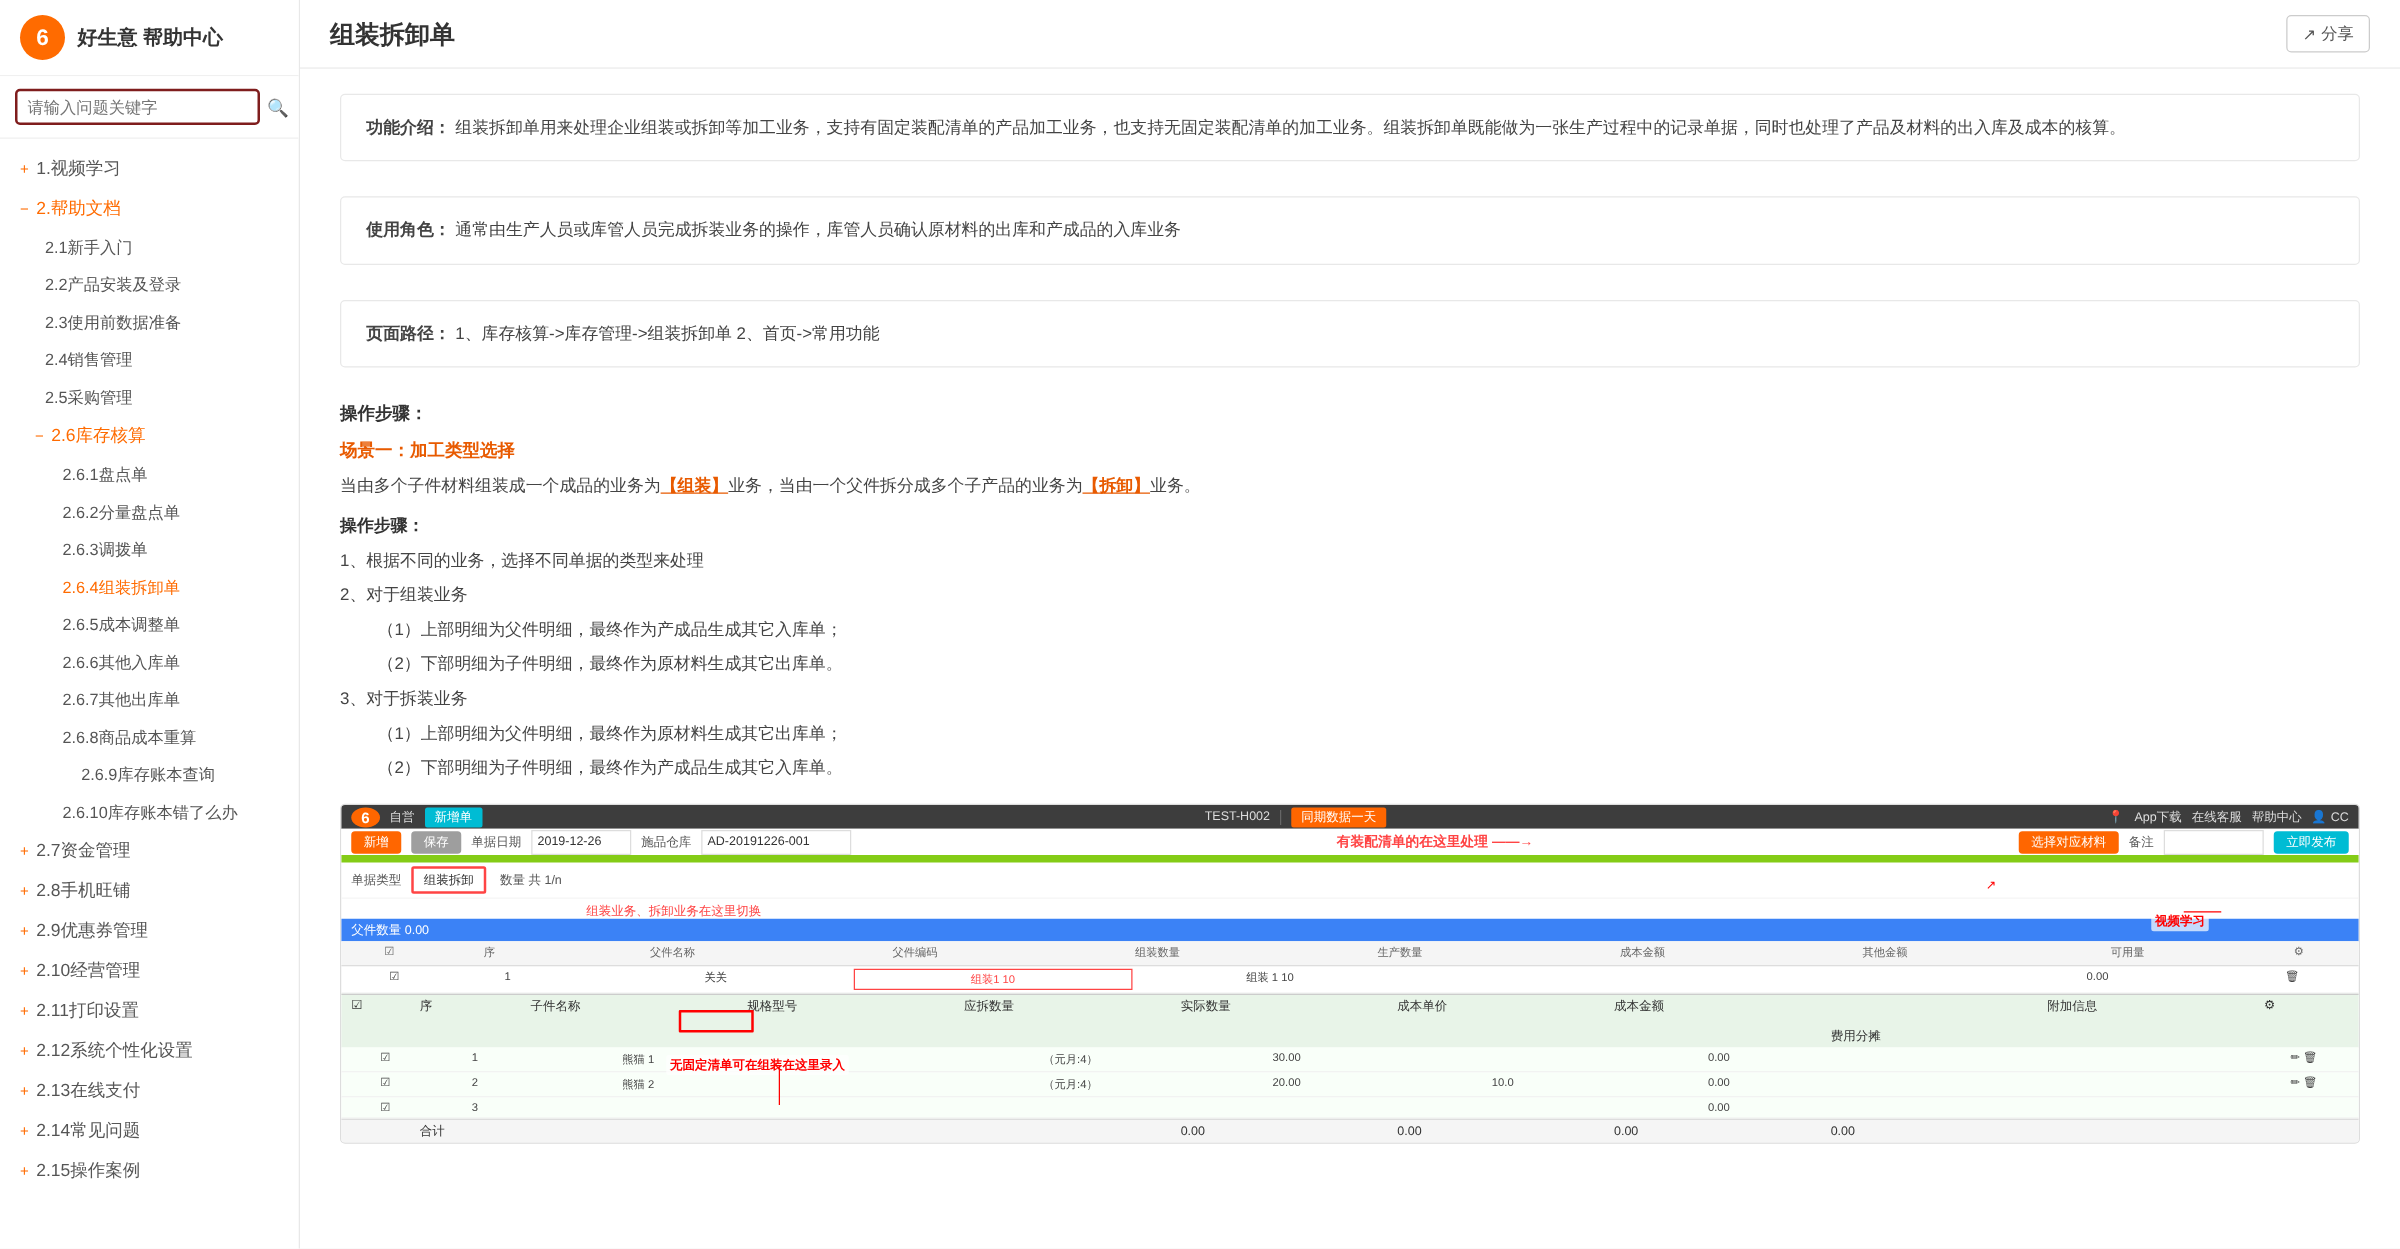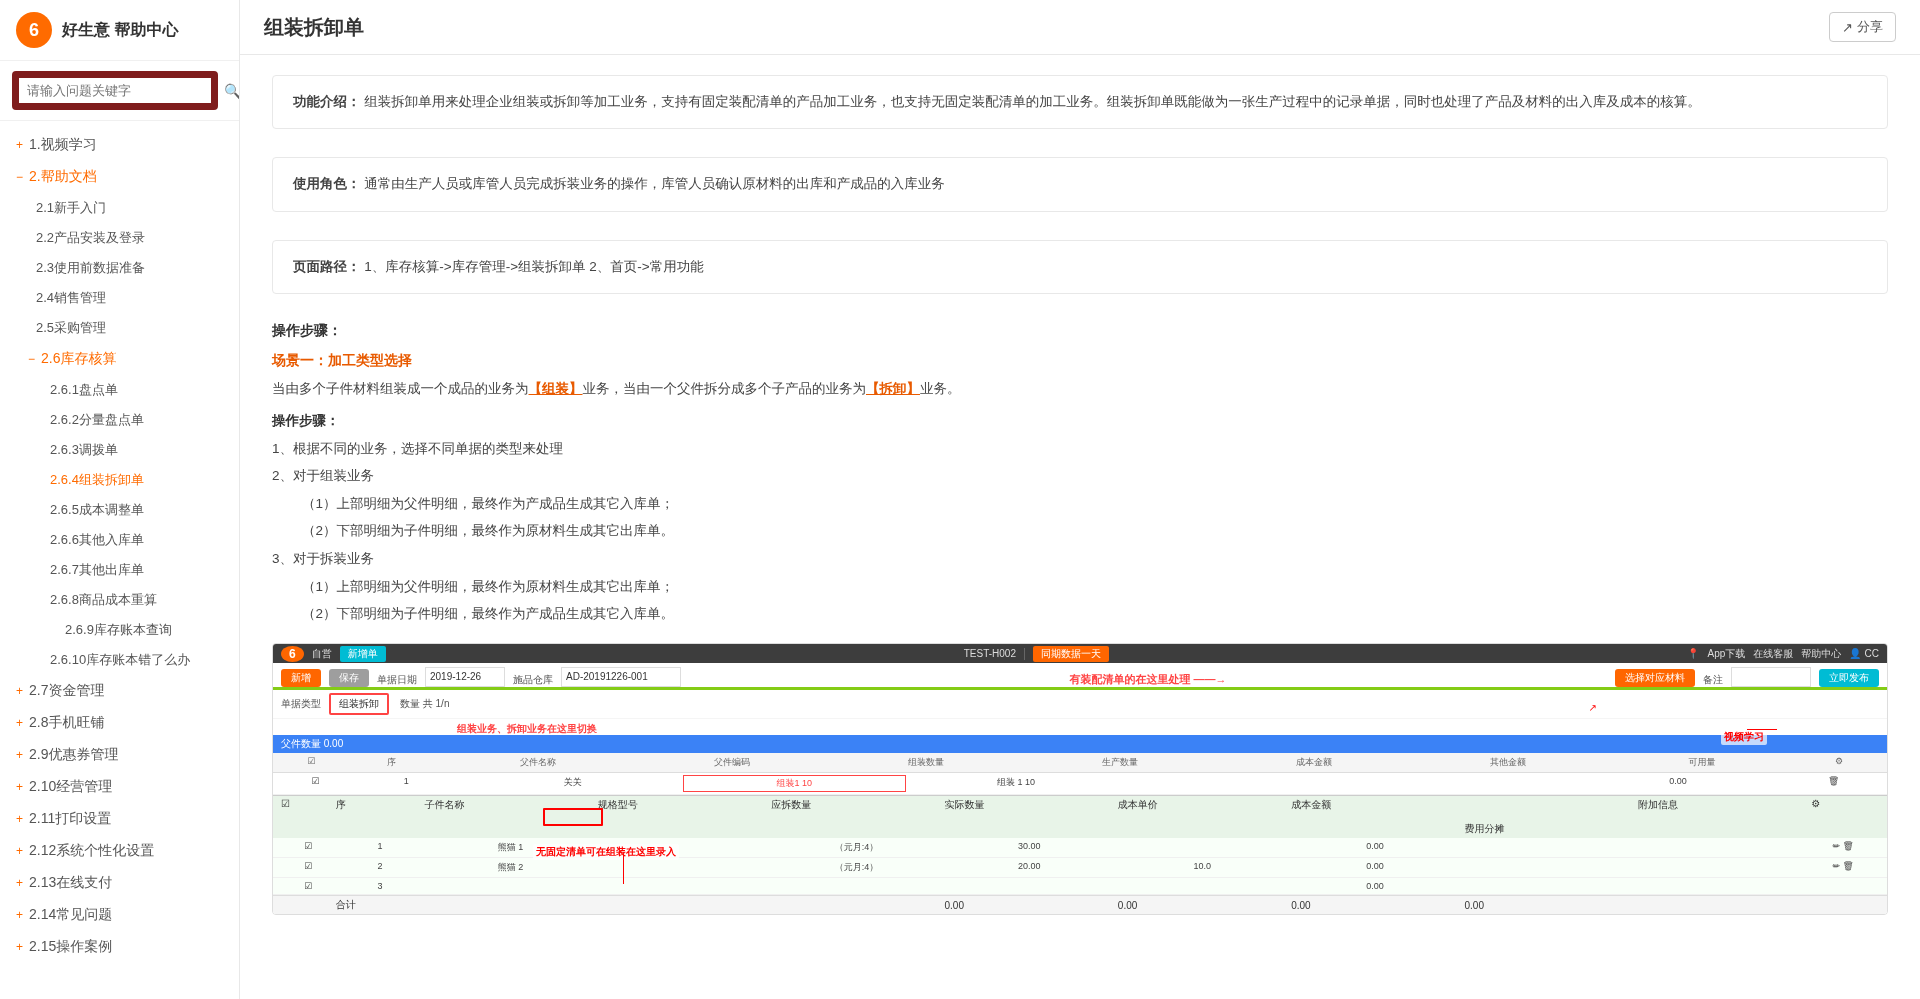--- a/index.html
+++ b/index.html
@@ -44,21 +44,21 @@
     }
     .search-box {
       padding: 10px 12px;
       border-bottom: 1px solid #f0f0f0;
       display: flex;
       align-items: center;
       background: #fff;
     }
     .search-input {
       flex: 1;
-      border: 7px solid #7f1d1d;
+      border: 2px solid #7f1d1d;
       border-radius: 4px;
       padding: 5px 8px;
       font-size: 13px;
       color: #999;
       outline: none;
     }
     .search-icon-btn {
       margin-left: 6px;
       background: none;
       border: none;
@@ -205,24 +205,24 @@
       display: flex;
       align-items: center;
       padding: 0 8px;
       gap: 8px;
       color: #ccc;
       font-size: 10px;
     }
     .mock-topbar-item { color: #ddd; }
     .mock-toolbar {
       background: #fff;
-      border-bottom: 3px solid #84cc16;
+      border-bottom: 6px solid #84cc16;
       height: 32px;
       display: flex;
-      align-items: flex-end;
+      align-items: center;
       padding: 0 8px;
       gap: 8px;
     }
     .mock-btn {
       background: #ff6600;
       color: #fff;
       padding: 2px 10px;
       border-radius: 3px;
       font-size: 10px;
       border: none;
@@ -442,21 +442,21 @@
             <span class="mock-field"></span>
             <button class="mock-btn teal">立即发布</button>
           </div>
 
           <div class="mock-form-row" style="position:relative;">
             <span class="mock-label">单据类型</span>
             <span class="mock-type-selector">组装拆卸</span>
             <span class="mock-label" style="margin-left:3px;">数量 共 1/n</span>
             <span style="flex:1;"></span>
 
-            <span style="position:absolute;left:184px;bottom:-18px;color:#ff4444;font-size:10px;font-weight:bold;">组装业务、拆卸业务在这里切换</span>
+            <span style="position:absolute;left:196px;bottom:-18px;color:#ff4444;font-size:10px;font-weight:normal;">组装业务、拆卸业务在这里切换</span>
           </div>
 
           <div style="height:20px;"></div>
 
           <div style="background:#3b82f6;color:#fff;font-size:10px;padding:2px 8px;display:flex;align-items:center;gap:8px;">
             <span>父件数量 0.00</span>
             <span style="flex:1;"></span>
           </div>
 
           <div class="mock-table-header">

